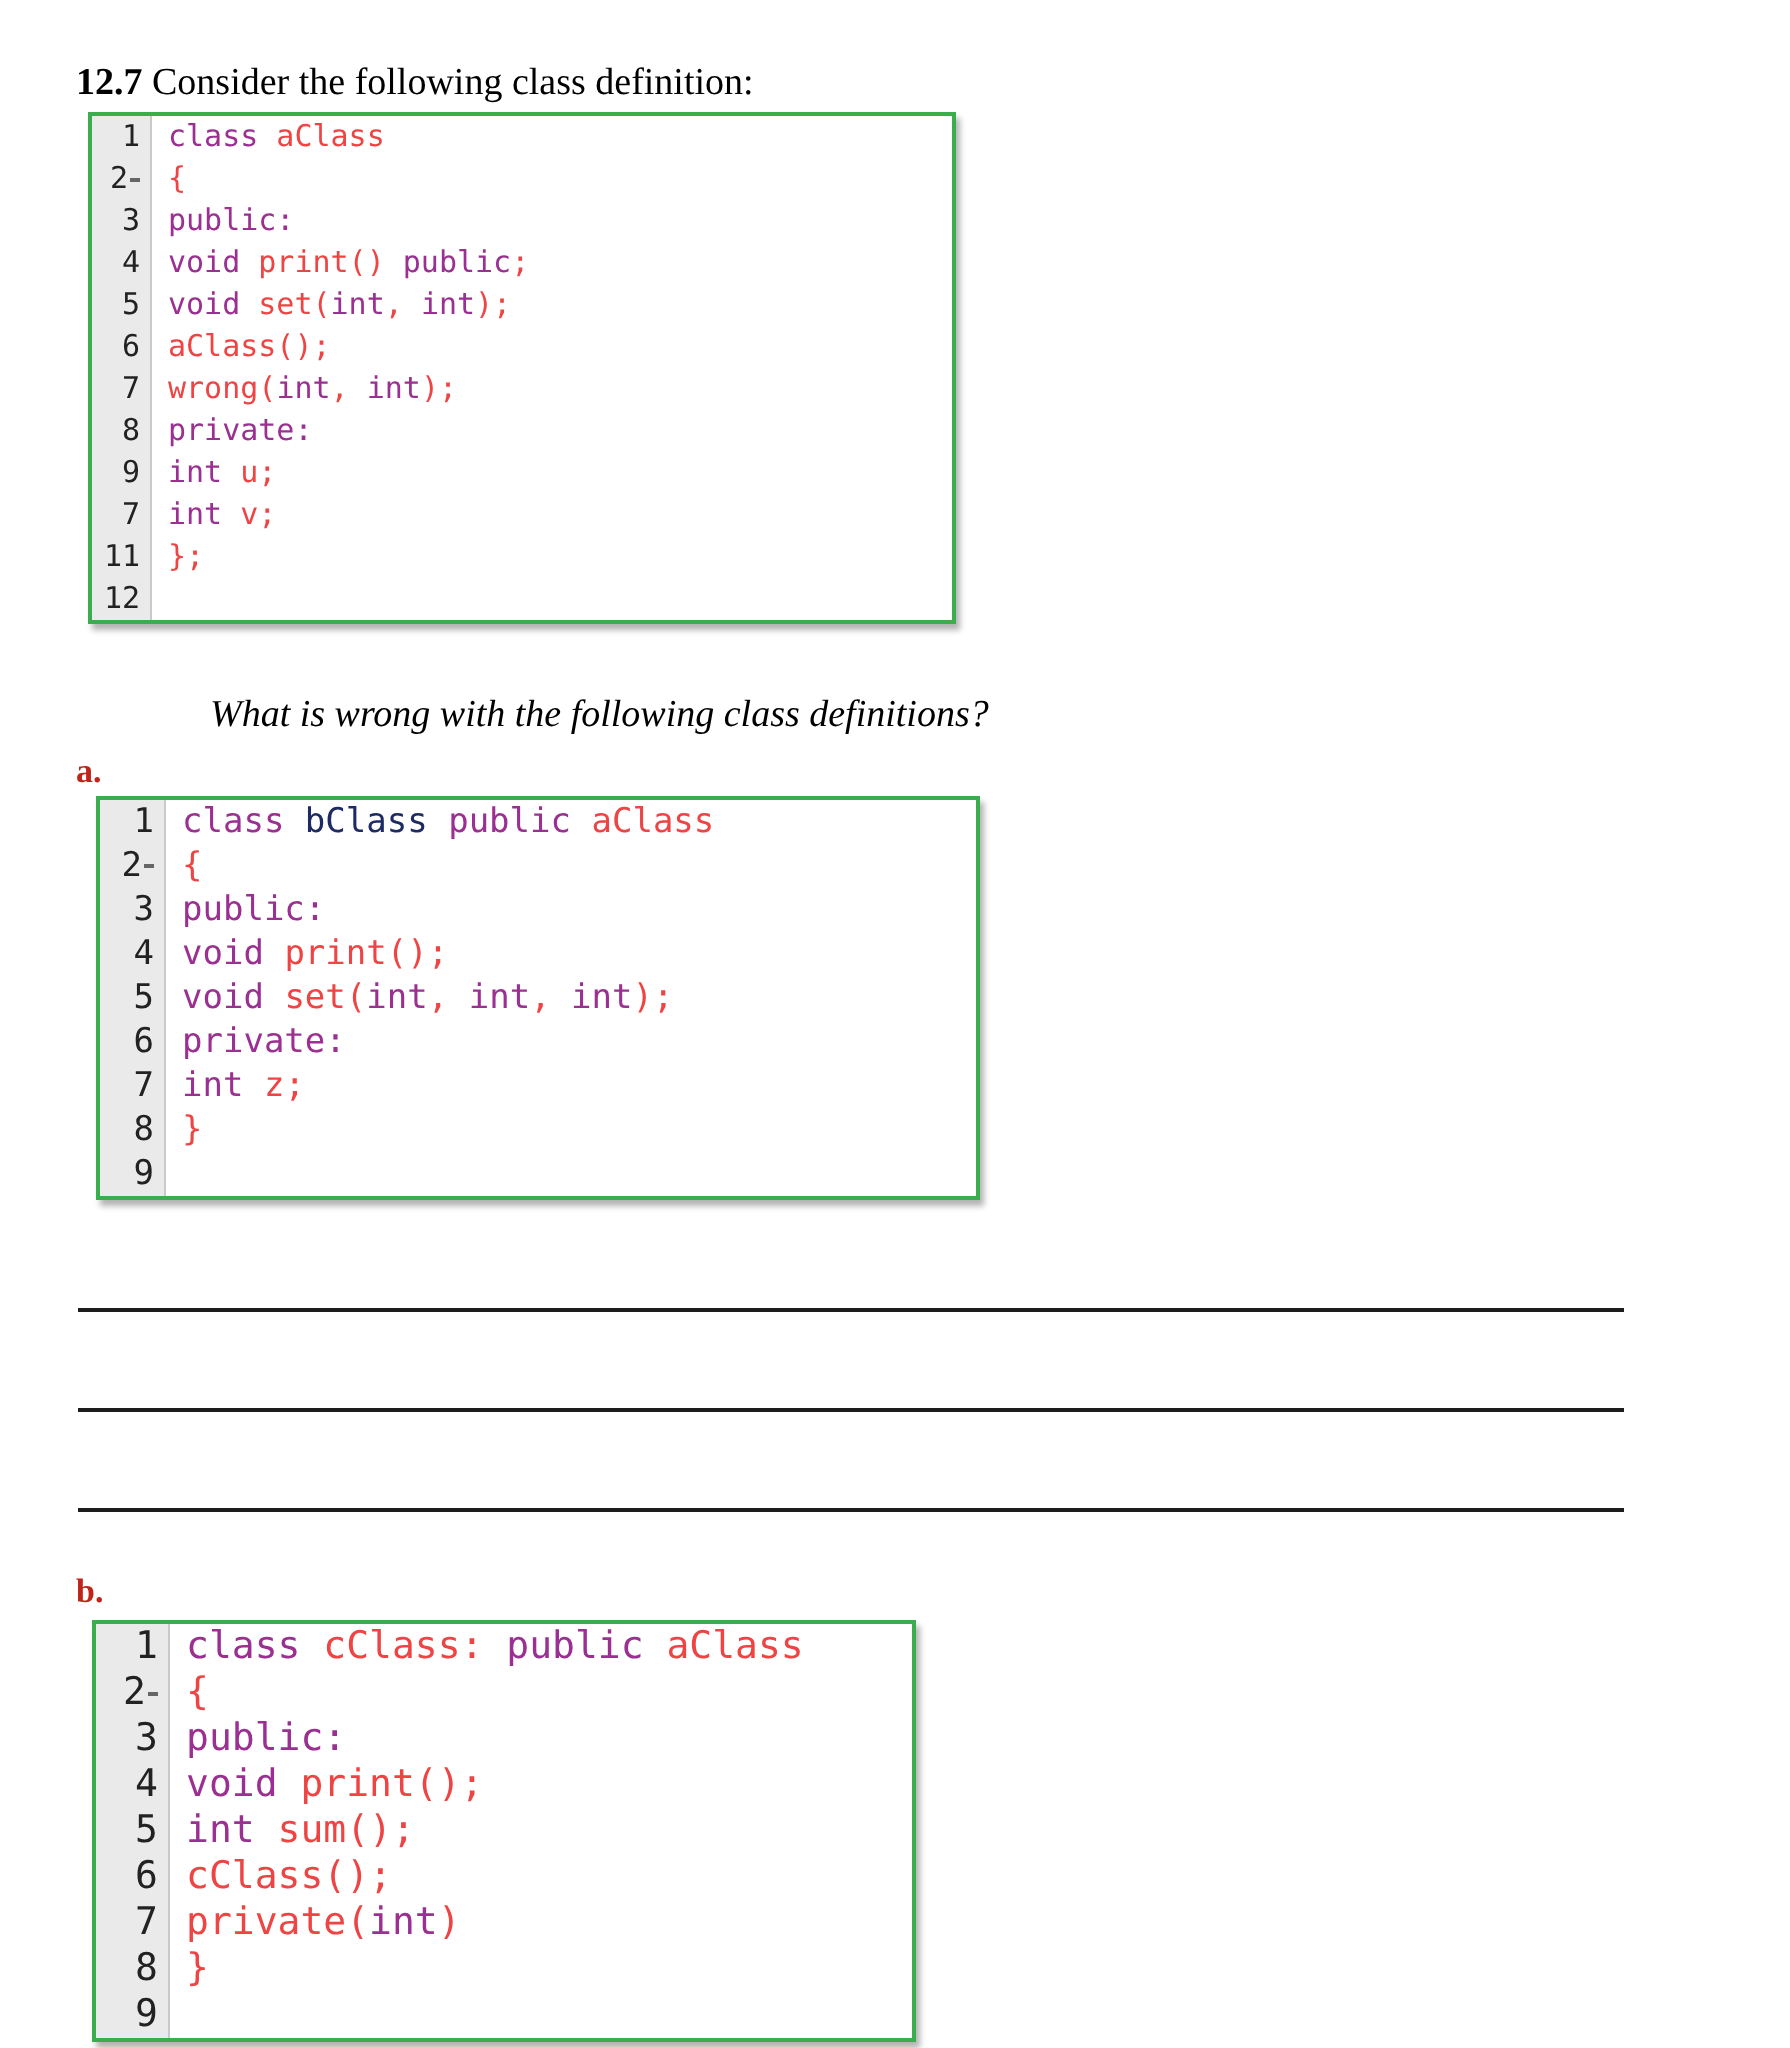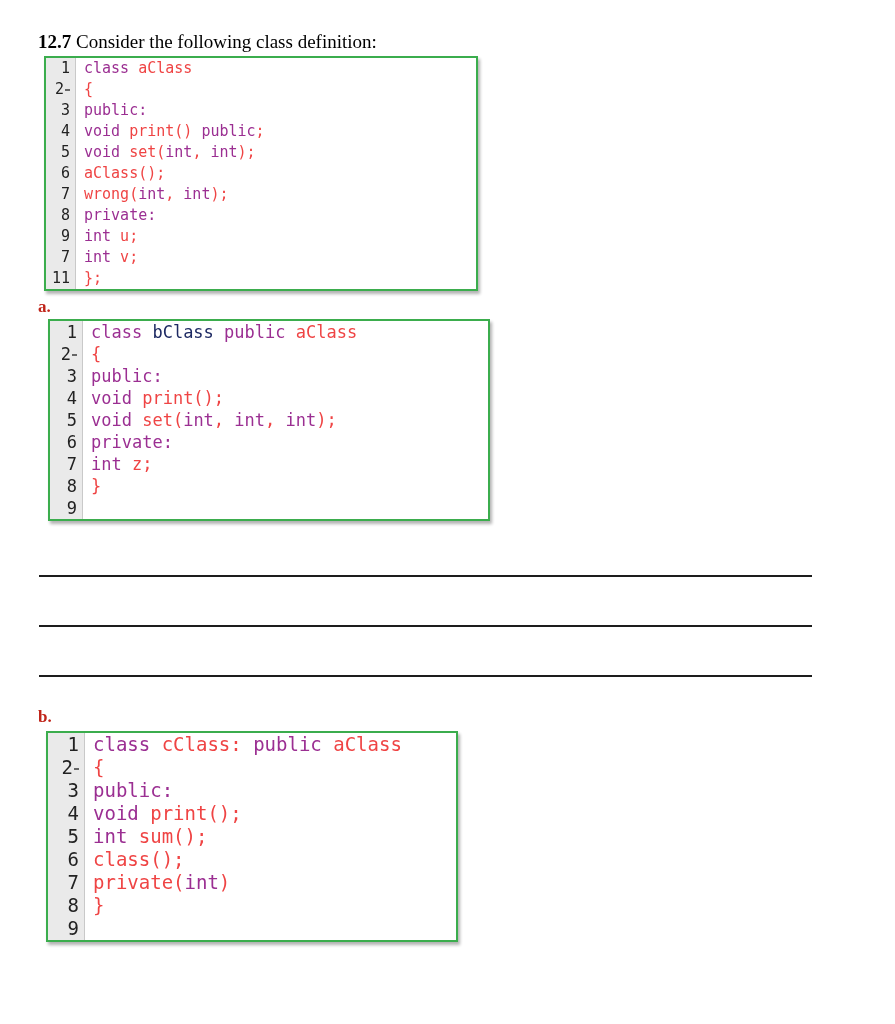--- a/index.html
+++ b/index.html
@@ -100,22 +100,27 @@
         <span class="code-cell"><span class="tok-kw">int</span><span class="tok-pl"> u;</span></span>
       </div>
       <div class="code-row">
         <span class="gutter-cell">7</span>
         <span class="code-cell"><span class="tok-kw">int</span><span class="tok-pl"> v;</span></span>
       </div>
       <div class="code-row">
         <span class="gutter-cell">11</span>
         <span class="code-cell"><span class="tok-pl">};</span></span>
       </div>
-    </div>
-
+      <div class="code-row">
+        <span class="gutter-cell">12</span>
+        <span class="code-cell"></span>
+      </div>
+    </div>
+
+  <p class="question">What is wrong with the following class definitions?</p>
 
   <p class="part-label">a.</p>
 
   <div class="code-block block-b">
       <div class="code-row">
         <span class="gutter-cell">1</span>
         <span class="code-cell"><span class="tok-kw">class</span><span class="tok-cls"> bClass </span><span class="tok-kw">public</span><span class="tok-pl"> aClass</span></span>
       </div>
       <div class="code-row">
         <span class="gutter-cell">2<span class="fold-dash"></span></span>
@@ -175,21 +180,21 @@
       <div class="code-row">
         <span class="gutter-cell">4</span>
         <span class="code-cell"><span class="tok-kw">void</span><span class="tok-pl"> print();</span></span>
       </div>
       <div class="code-row">
         <span class="gutter-cell">5</span>
         <span class="code-cell"><span class="tok-kw">int</span><span class="tok-pl"> sum();</span></span>
       </div>
       <div class="code-row">
         <span class="gutter-cell">6</span>
-        <span class="code-cell"><span class="tok-pl">class();</span></span>
+        <span class="code-cell"><span class="tok-pl">cClass();</span></span>
       </div>
       <div class="code-row">
         <span class="gutter-cell">7</span>
         <span class="code-cell"><span class="tok-pl">private(</span><span class="tok-kw">int</span><span class="tok-pl">)</span></span>
       </div>
       <div class="code-row">
         <span class="gutter-cell">8</span>
         <span class="code-cell"><span class="tok-pl">}</span></span>
       </div>
       <div class="code-row">

